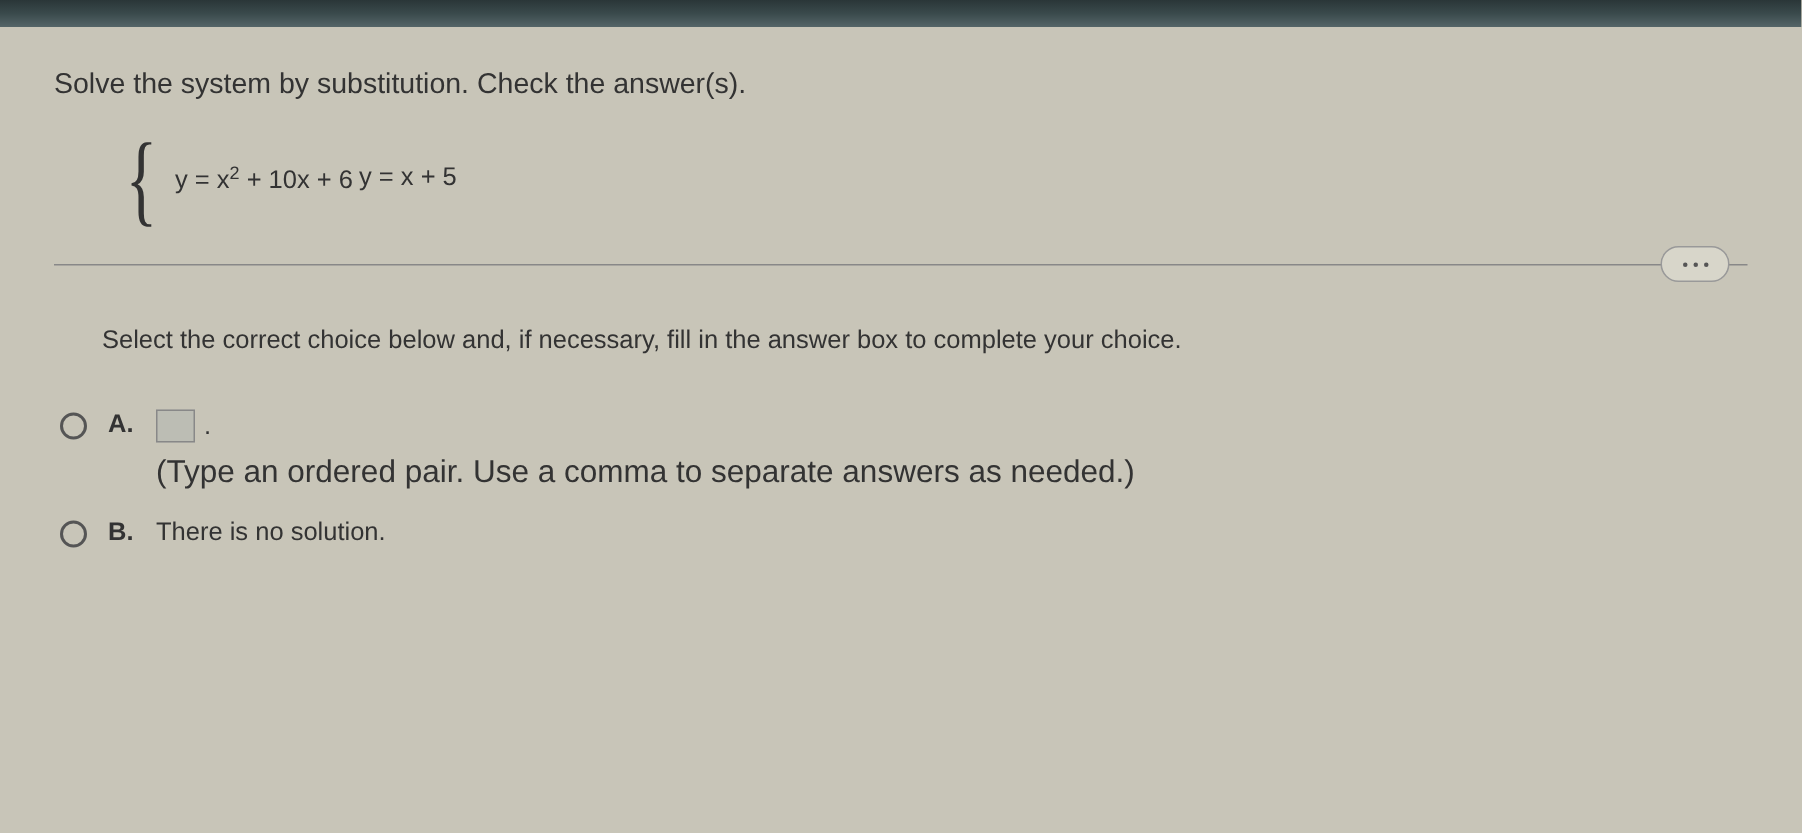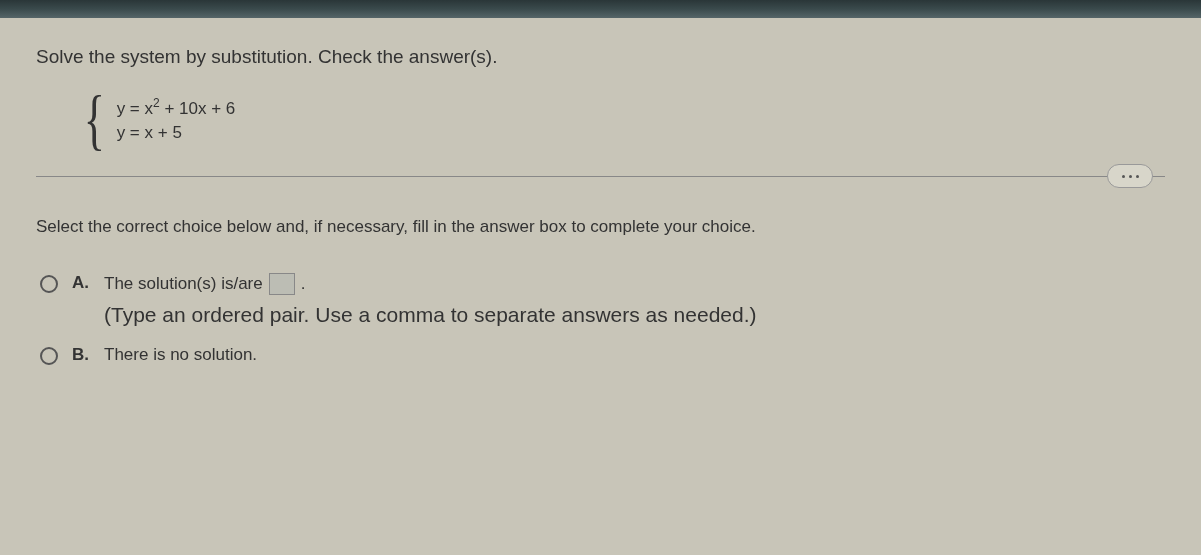--- a/index.html
+++ b/index.html
@@ -37,21 +37,21 @@
       font-size: 68px;
       font-weight: 100;
       font-family: "Times New Roman", serif;
       color: #333;
       margin-right: 6px;
       line-height: 0.8;
       transform: scaleX(0.65);
     }
     .equations {
       display: flex;
-      flex-direction: column;
+      flex-direction: row;
       gap: 4px;
     }
     .eq {
       font-family: Arial, sans-serif;
       font-size: 17px;
       color: #333;
     }
     .eq sup {
       font-size: 12px;
       vertical-align: super;
@@ -82,20 +82,21 @@
     .ellipsis-btn span {
       width: 3px;
       height: 3px;
       background: #555;
       border-radius: 50%;
     }
     .select-prompt {
       font-size: 17px;
       color: #333;
       margin-bottom: 36px;
+      margin-left: 32px;
     }
     .option {
       display: flex;
       align-items: flex-start;
       margin-bottom: 18px;
       margin-left: 4px;
     }
     .radio {
       flex-shrink: 0;
       width: 18px;
@@ -165,21 +166,20 @@
     </div>
   </div>
 
   <div class="select-prompt">Select the correct choice below and, if necessary, fill in the answer box to complete your choice.</div>
 
   <div class="option">
     <div class="radio"></div>
     <div class="opt-label">A.</div>
     <div class="opt-body">
       <div class="opt-line1">
-        <span>The solution(s) is/are</span>
         <span class="answer-box"></span>
         <span>.</span>
       </div>
       <div class="opt-hint">(Type an ordered pair. Use a comma to separate answers as needed.)</div>
     </div>
   </div>
 
   <div class="option">
     <div class="radio"></div>
     <div class="opt-label">B.</div>

